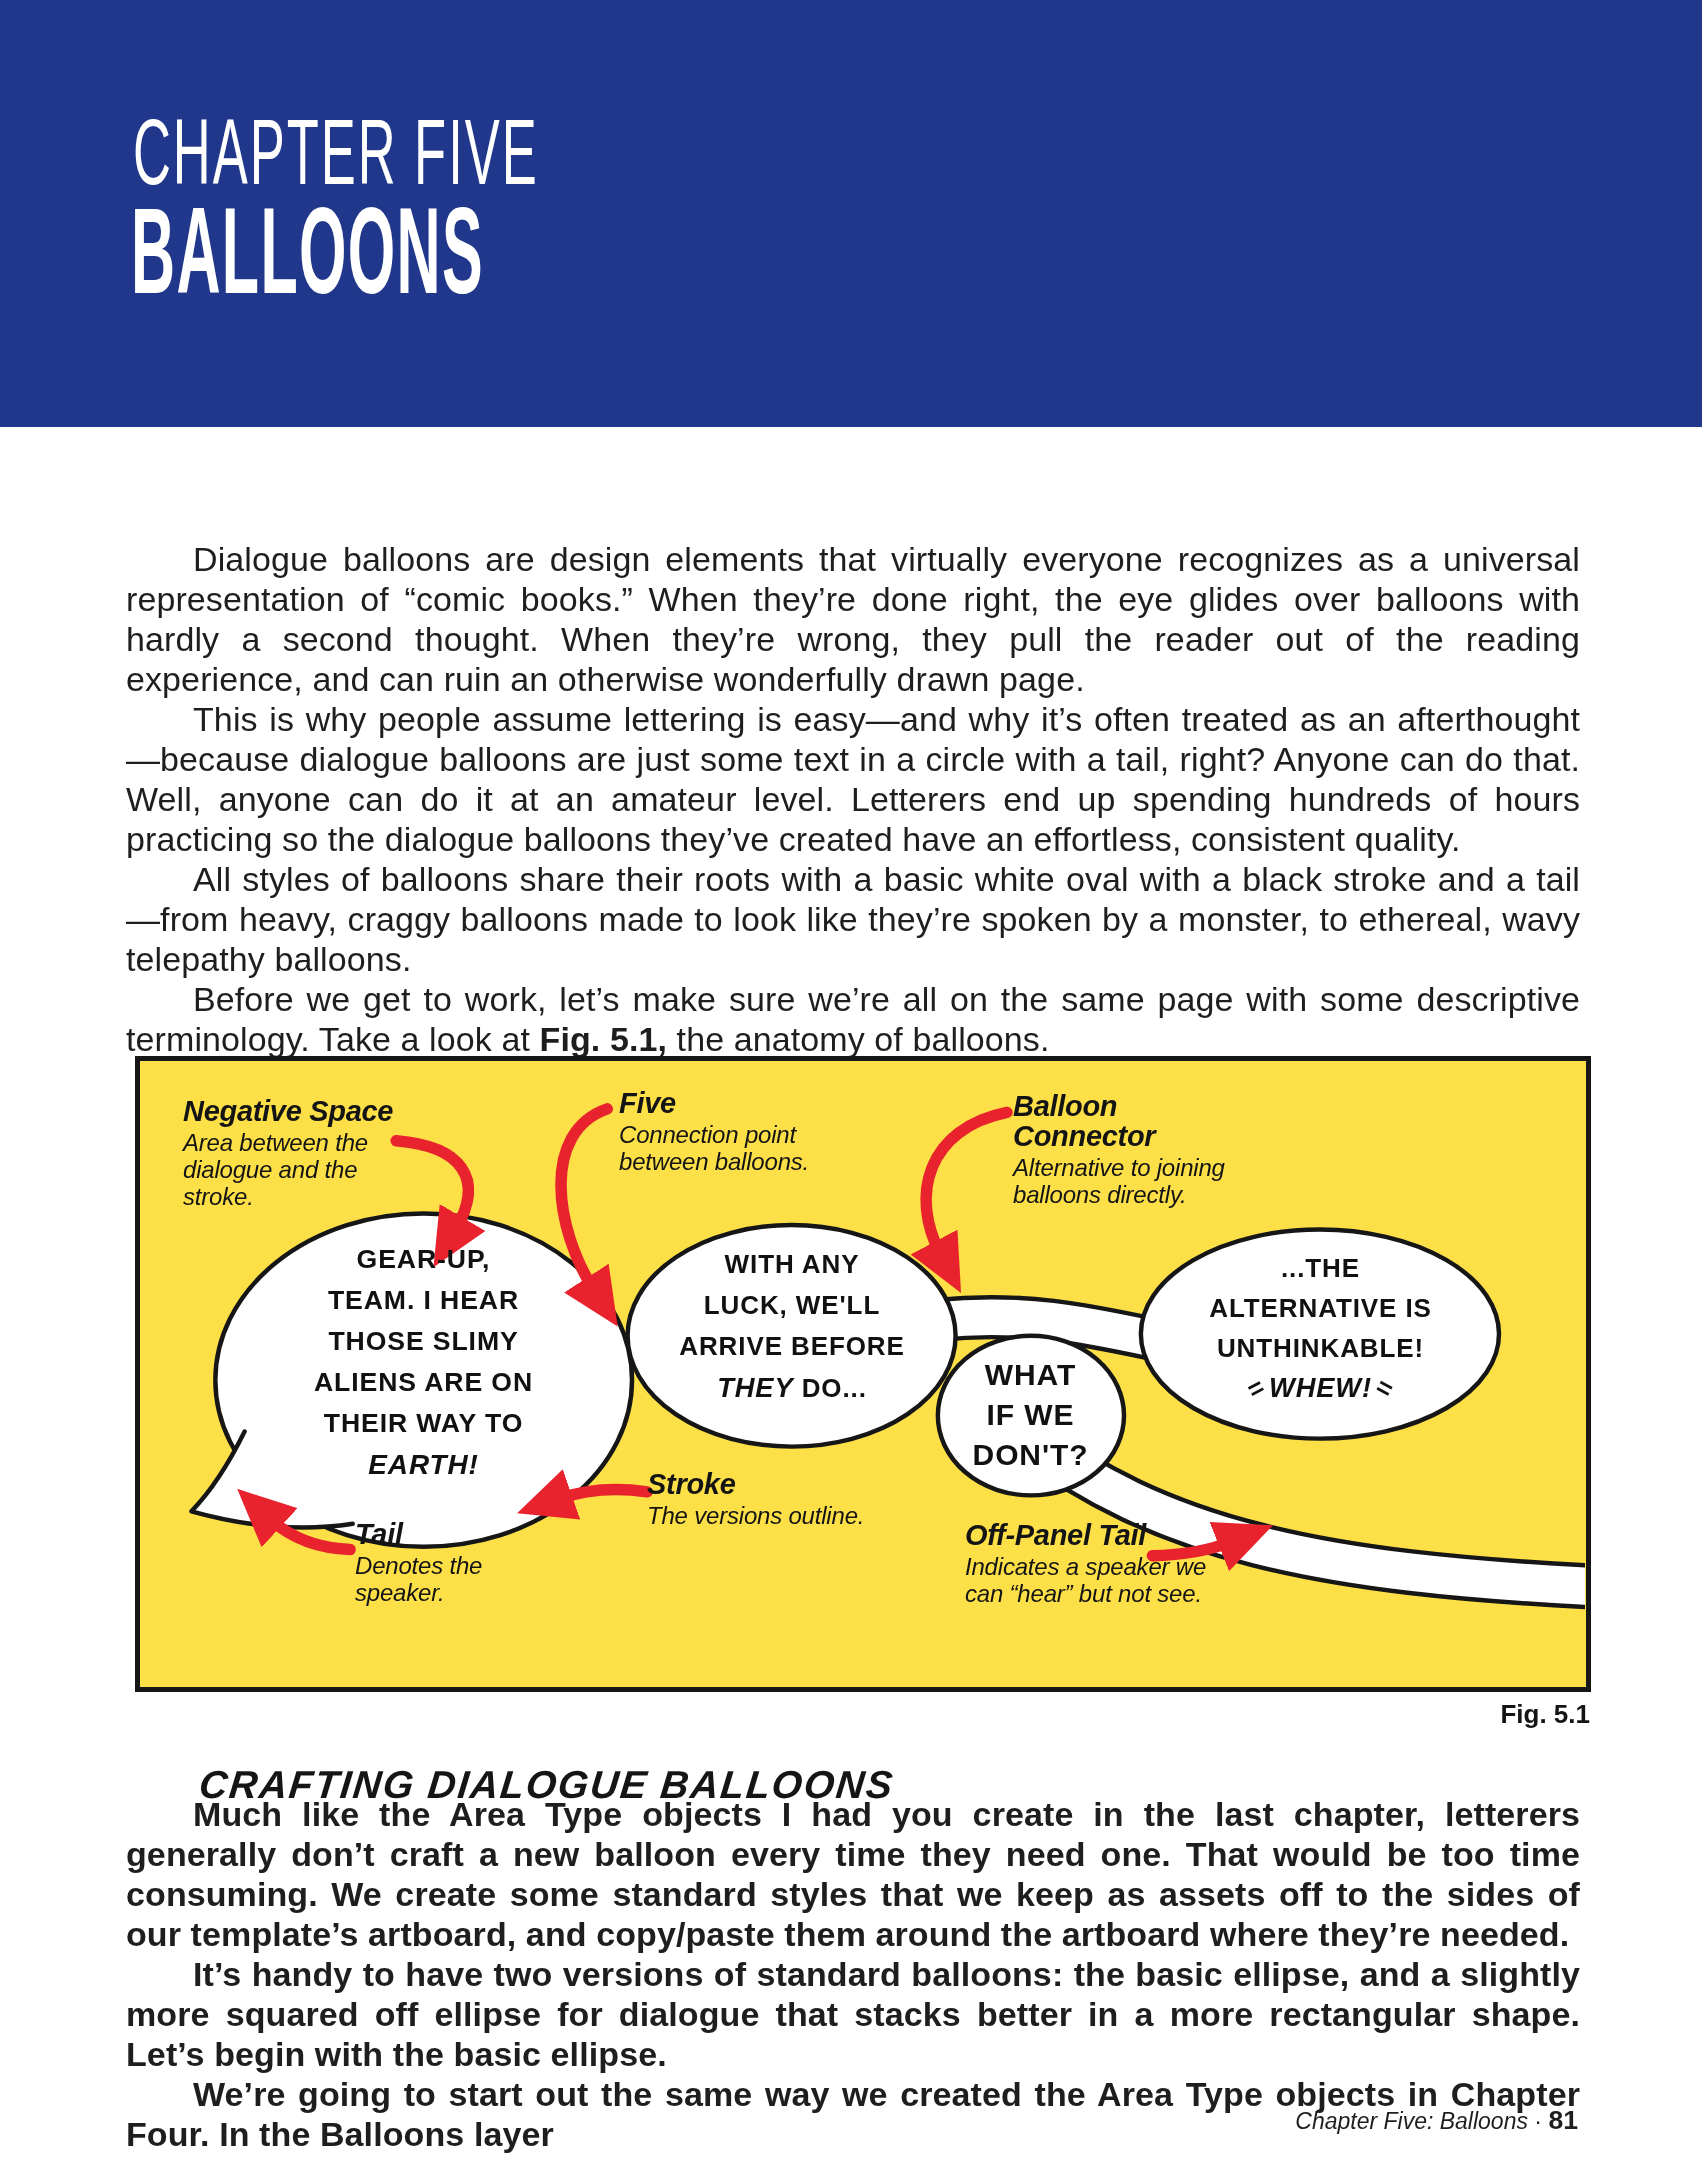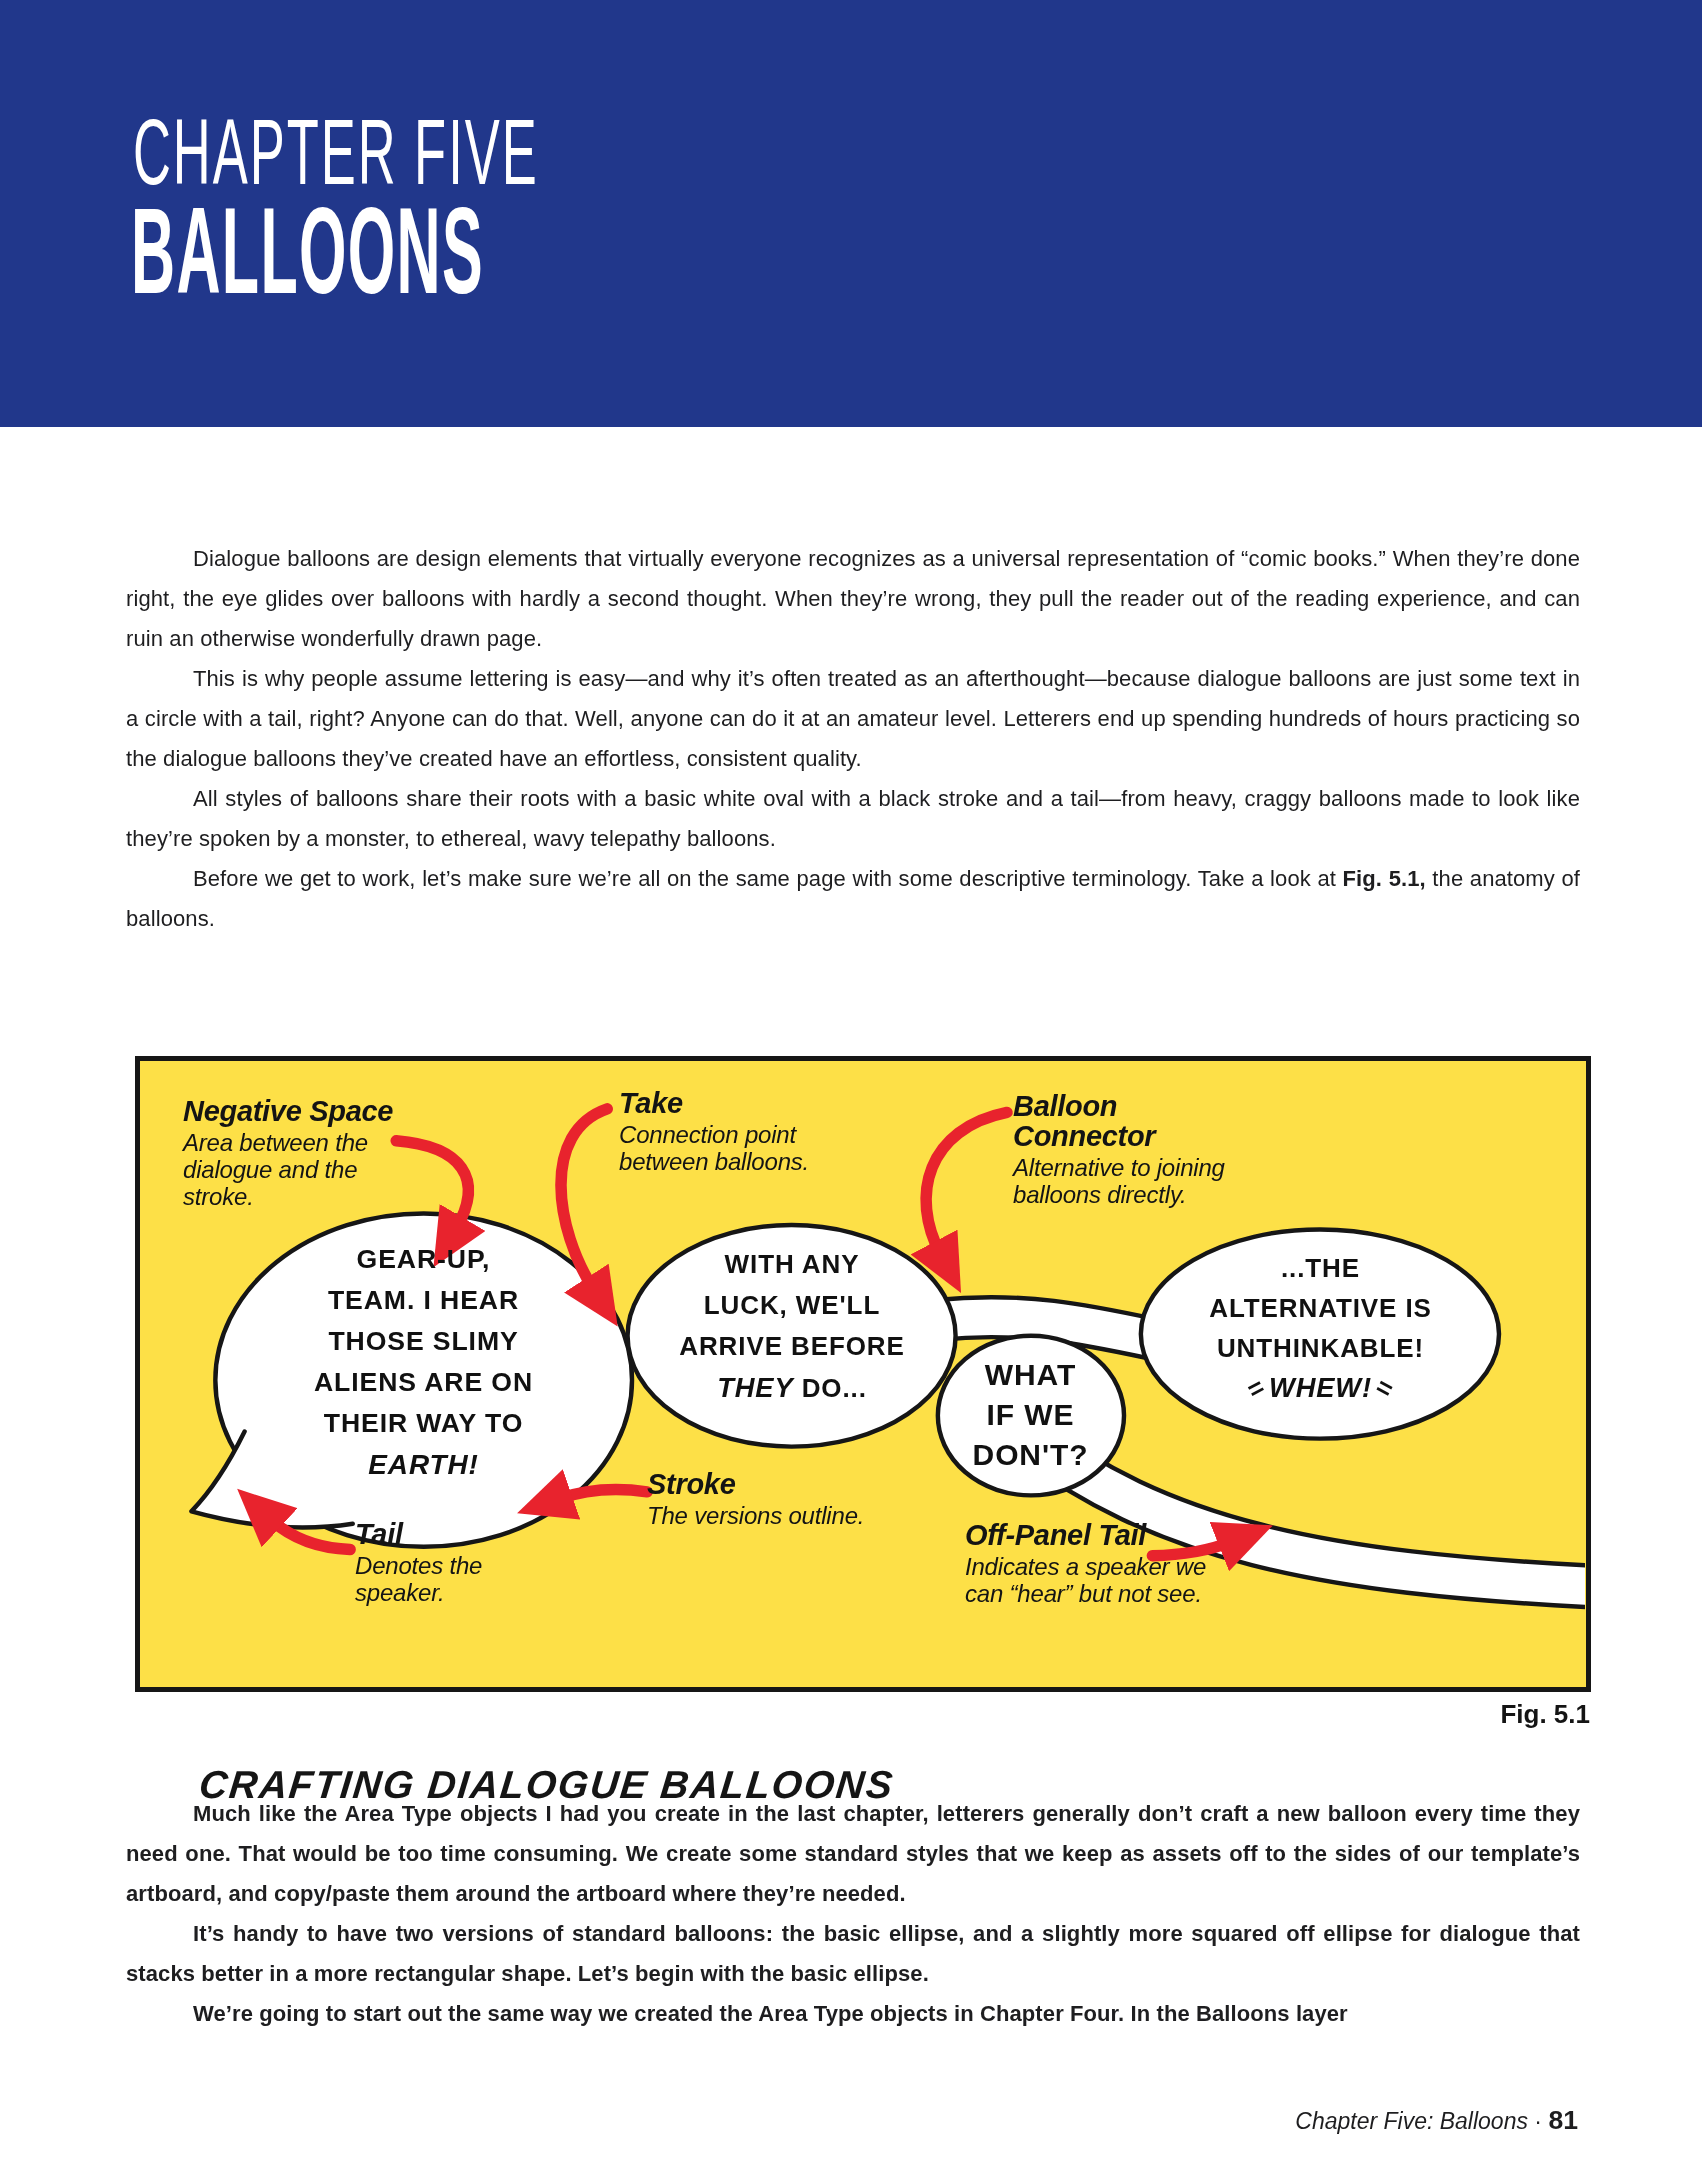--- a/index.html
+++ b/index.html
@@ -16,21 +16,21 @@
     transform:scaleX(0.57); transform-origin:0 0;
   }
   #chapter-title {
     position:absolute; left:131px; top:190px; color:#fff; font-size:122px; line-height:1;
     font-weight:bold; letter-spacing:2.7px; white-space:nowrap;
     transform:scaleX(0.50); transform-origin:0 0;
   }
   
   .bodycol { position:absolute; left:126px; width:1454px; }
   .bodycol p {
-    font-size:22px; line-height:40px; text-align:justify; text-indent:67px;
+    font-size:34px; line-height:40px; text-align:justify; text-indent:67px;
     letter-spacing:0.1px; color:#1e1e20;
   }
   .bodycol b { font-weight:bold; }
   #intro { top:539px; }
   #after-fig { top:1794px;font-weight:bold; }
   
   #section-heading {
     position:absolute; left:197px; top:1763px; font-size:39px; font-weight:bold; font-style:italic;
     letter-spacing:1.8px; transform:skewX(-6deg); transform-origin:0 100%; white-space:nowrap; color:#151515;
   }
@@ -112,21 +112,21 @@
     <div class="fig-label" style="left:43px; top:35px;">
       <div class="t">Negative Space</div>
       <div class="d">
         <div>Area between the</div>
         <div>dialogue and the</div>
         <div>stroke.</div>
       </div>
     </div>
 
     <div class="fig-label" style="left:479px; top:26.6px;">
-      <div class="t">Take</div>
+      <div class="t">Five</div>
       <div class="d">
         <div>Connection point</div>
         <div>between balloons.</div>
       </div>
     </div>
 
     <div class="fig-label" style="left:873px; top:30px;">
       <div class="t">
         <div>Balloon</div>
         <div>Connector</div>

